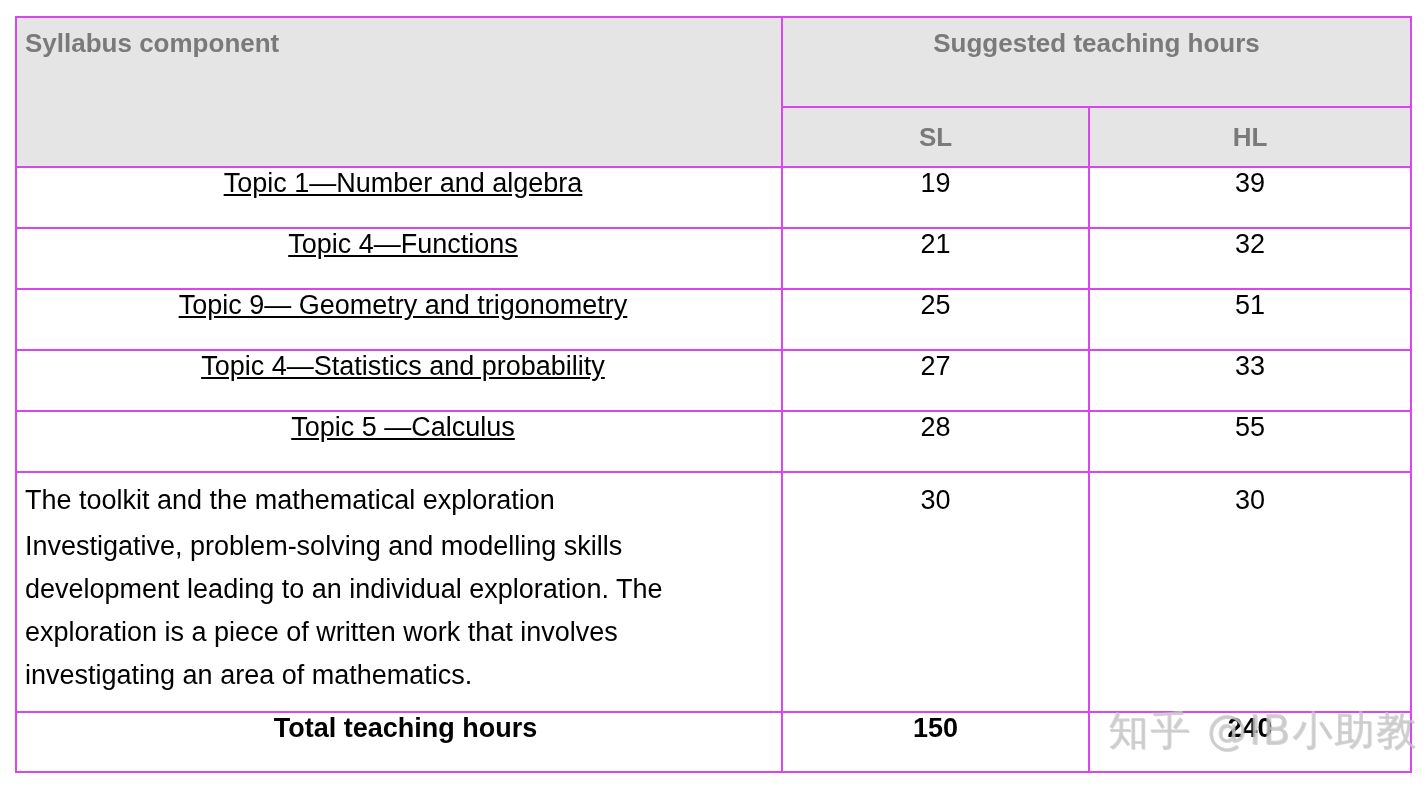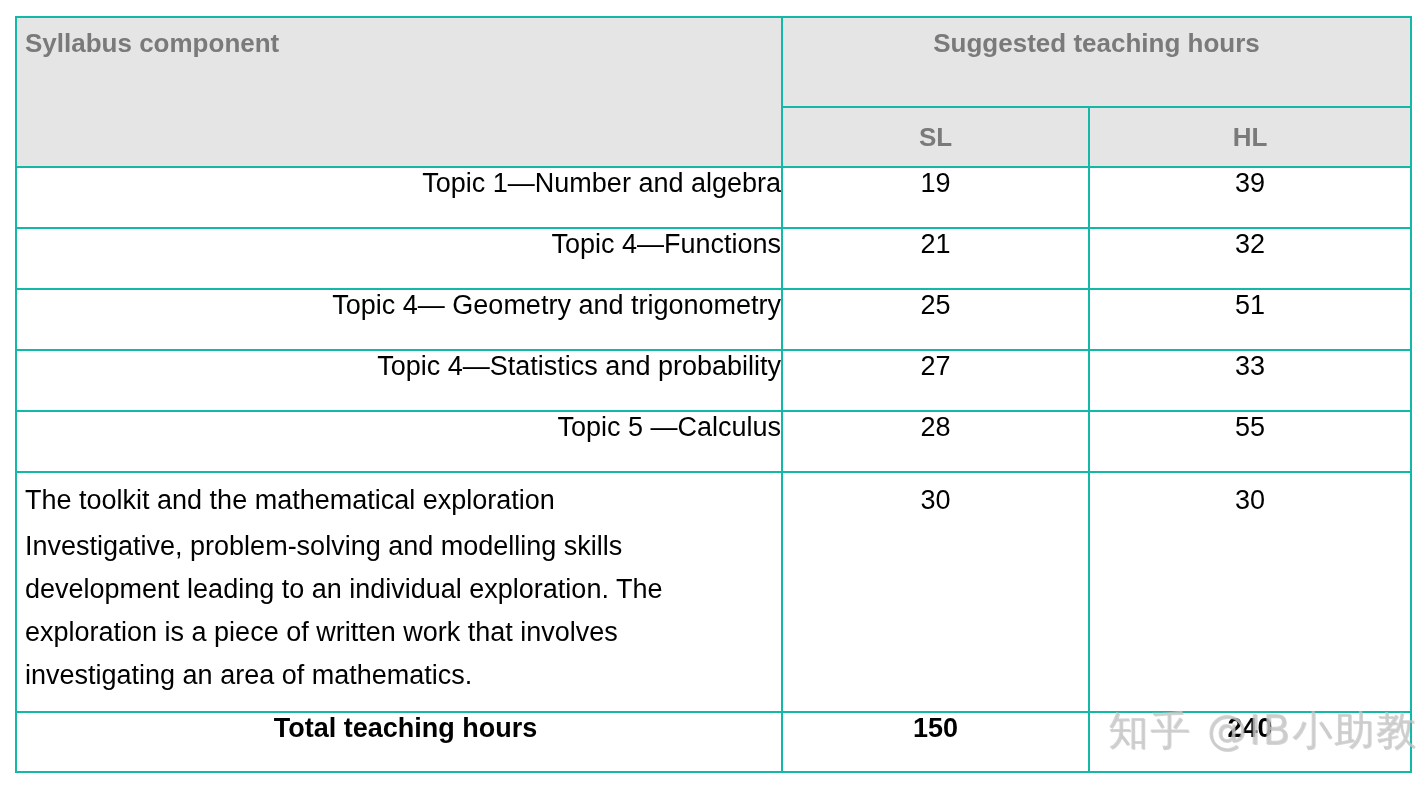--- a/index.html
+++ b/index.html
@@ -17,21 +17,21 @@
     }
     table.syllabus {
       position: absolute;
       left: 15px;
       top: 16px;
       width: 1395px;
       border-collapse: collapse;
       table-layout: fixed;
     }
     table.syllabus td, table.syllabus th {
-      border: 2px solid #14b8a6;
+      border: 2px solid #d946ef;
       padding: 0;
       vertical-align: top;
     }
     col.c1 { width: 766px; }
     col.c2 { width: 307px; }
     col.c3 { width: 322px; }
 
     .hdr {
       background: #e5e5e5;
       color: #7a7a7a;
@@ -54,21 +54,22 @@
       height: 58px;
     }
 
     .row td {
       height: 59px;
       font-size: 27px;
       vertical-align: middle;
     }
     .row td.label {
       padding-left: 8px;
-      text-align: right;
+      text-align: center;
+      text-decoration: underline;
     }
     .row td.num {
       text-align: center;
     }
 
     .toolkit td {
       font-size: 27px;
       vertical-align: top;
     }
     .toolkit td.label {
@@ -140,21 +141,21 @@
     <td class="label">Topic 1—Number and algebra</td>
     <td class="num">19</td>
     <td class="num">39</td>
   </tr>
   <tr class="row">
     <td class="label">Topic 4—Functions</td>
     <td class="num">21</td>
     <td class="num">32</td>
   </tr>
   <tr class="row">
-    <td class="label">Topic 4— Geometry and trigonometry</td>
+    <td class="label">Topic 9— Geometry and trigonometry</td>
     <td class="num">25</td>
     <td class="num">51</td>
   </tr>
   <tr class="row">
     <td class="label">Topic 4—Statistics and probability</td>
     <td class="num">27</td>
     <td class="num">33</td>
   </tr>
   <tr class="row">
     <td class="label">Topic 5 —Calculus</td>

